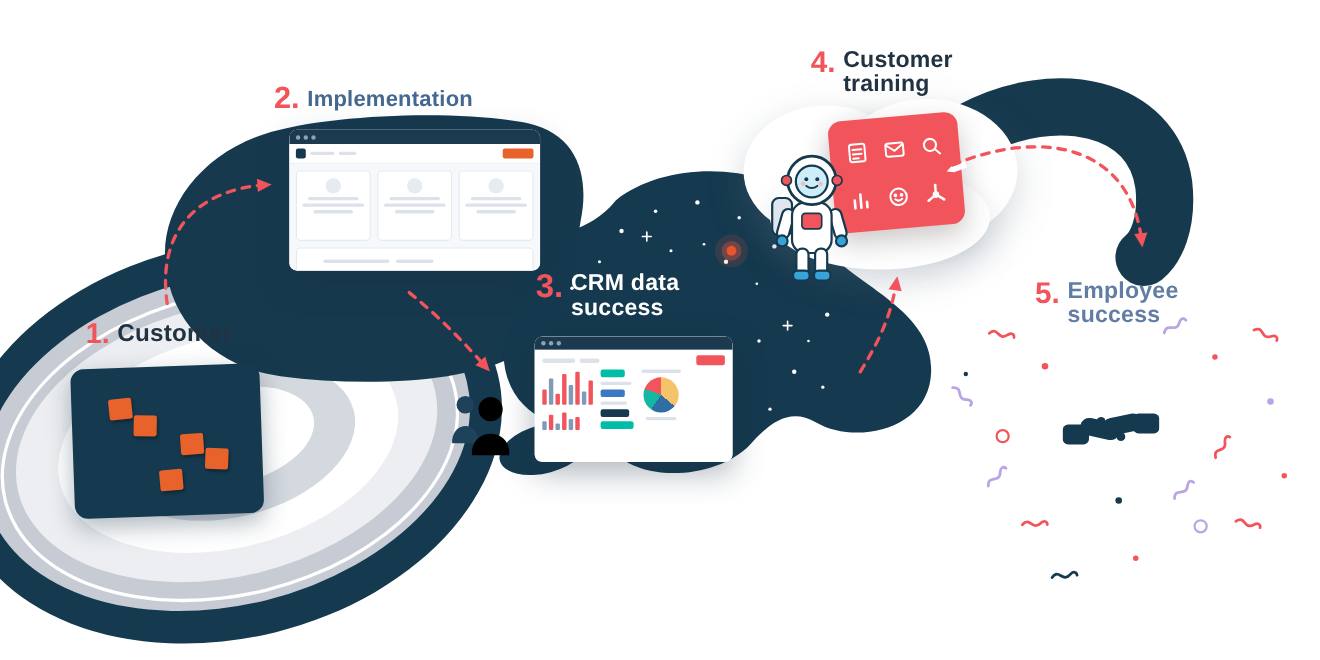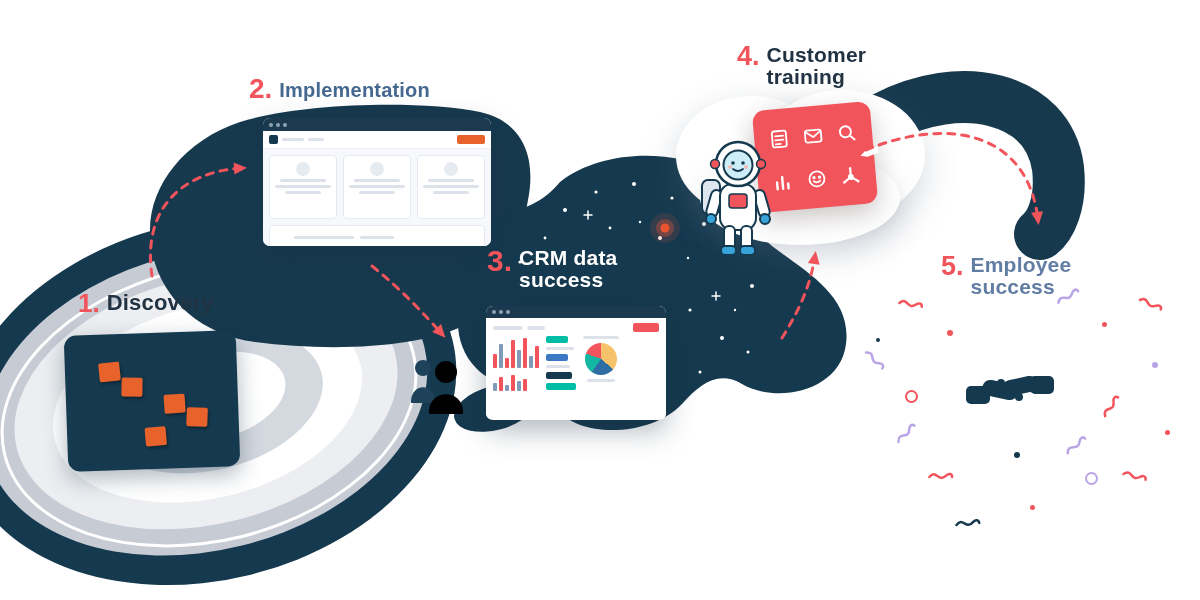--- a/index.html
+++ b/index.html
@@ -375,21 +375,21 @@
     <g fill="none" stroke="#f2545b" stroke-width="3" stroke-linecap="round" stroke-dasharray="7 7">
       <path d="M152,276 C142,208 182,172 242,168" marker-end="url(#ah)"></path>
       <path d="M372,266 C402,290 424,314 442,334" marker-end="url(#ah)"></path>
       <path d="M782,338 C798,312 810,288 815,256" marker-end="url(#ah)"></path>
       <path d="M866,150 C948,116 1028,132 1038,220" marker-end="url(#ah)"></path>
     </g>
   </svg>
 
   <div class="step" id="step1">
     <span class="num">1.</span>
-    <span class="lbl">Discovery</span>
+    <span class="lbl">Customer</span>
   </div>
   <div class="step" id="step2">
     <span class="num">2.</span>
     <span class="lbl">Implementation</span>
   </div>
   <div class="step" id="step3">
     <span class="num">3.</span>
     <span class="lbl">CRM data success</span>
   </div>
   <div class="step" id="step4">

